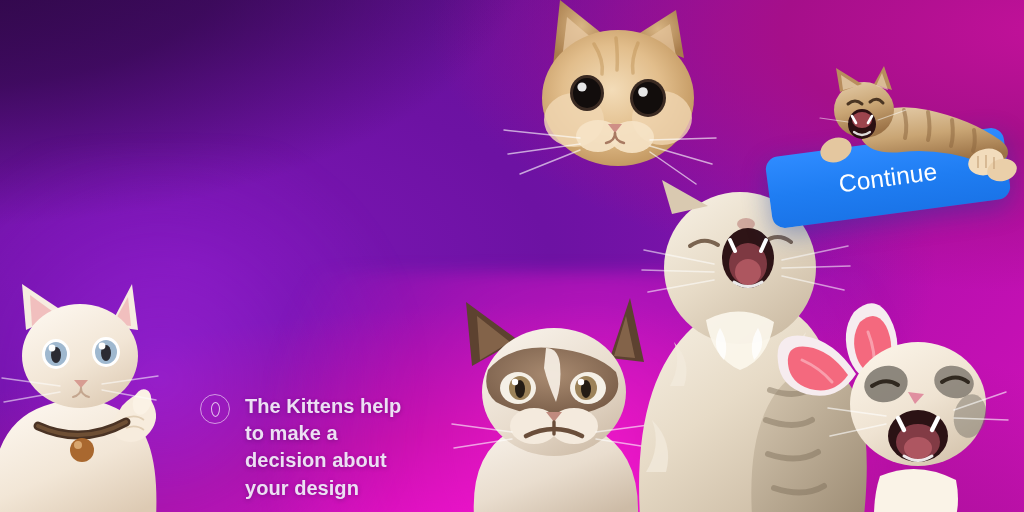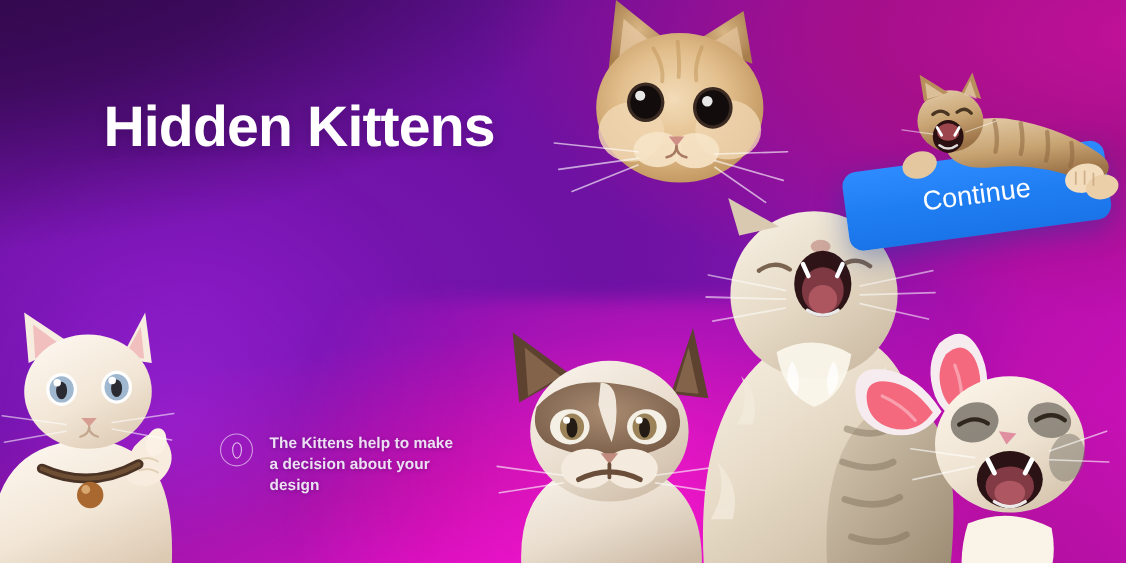--- a/index.html
+++ b/index.html
@@ -68,21 +68,21 @@
     border:1.6px solid rgba(255,255,255,0.55);
     display:flex; align-items:center; justify-content:center;
   }
   .footnote-icon .drop {
     width:9px; height:15px;
     border:1.6px solid rgba(255,255,255,0.72);
     border-radius:50% 50% 50% 50% / 44% 44% 56% 56%;
   }
   .footnote-text {
     width:172px;
-    font-size:14px; font-weight:bold; color:#ece0f3;
+    font-size:20px; font-weight:bold; color:#ece0f3;
     line-height:1.36; letter-spacing:0.05px;
     text-shadow:0 1px 4px rgba(50,0,70,0.35);
   }
 
   
   .cta-wrap {
     position:absolute; left:768px; top:142px;
     width:240px; height:72px;
     transform:rotate(-7.6deg);
   }
@@ -114,21 +114,20 @@
 </head>
 <body>
 
 <div id="banner">
 
   <div class="bg-base"></div>
   <div class="bg-tl-dark"></div>
   <div class="bg-glow-left"></div>
   <div class="bg-glow-bottom"></div>
 
-  <h1 class="headline">Hidden Kittens</h1>
 
   <div class="footnote">
     <span class="footnote-icon">
       <span class="drop"></span>
     </span>
     <span class="footnote-text">The Kittens help to make a decision about your design</span>
   </div>
 
   <div class="cat" id="cat-top-center">
     <svg viewBox="0 0 220 205">

